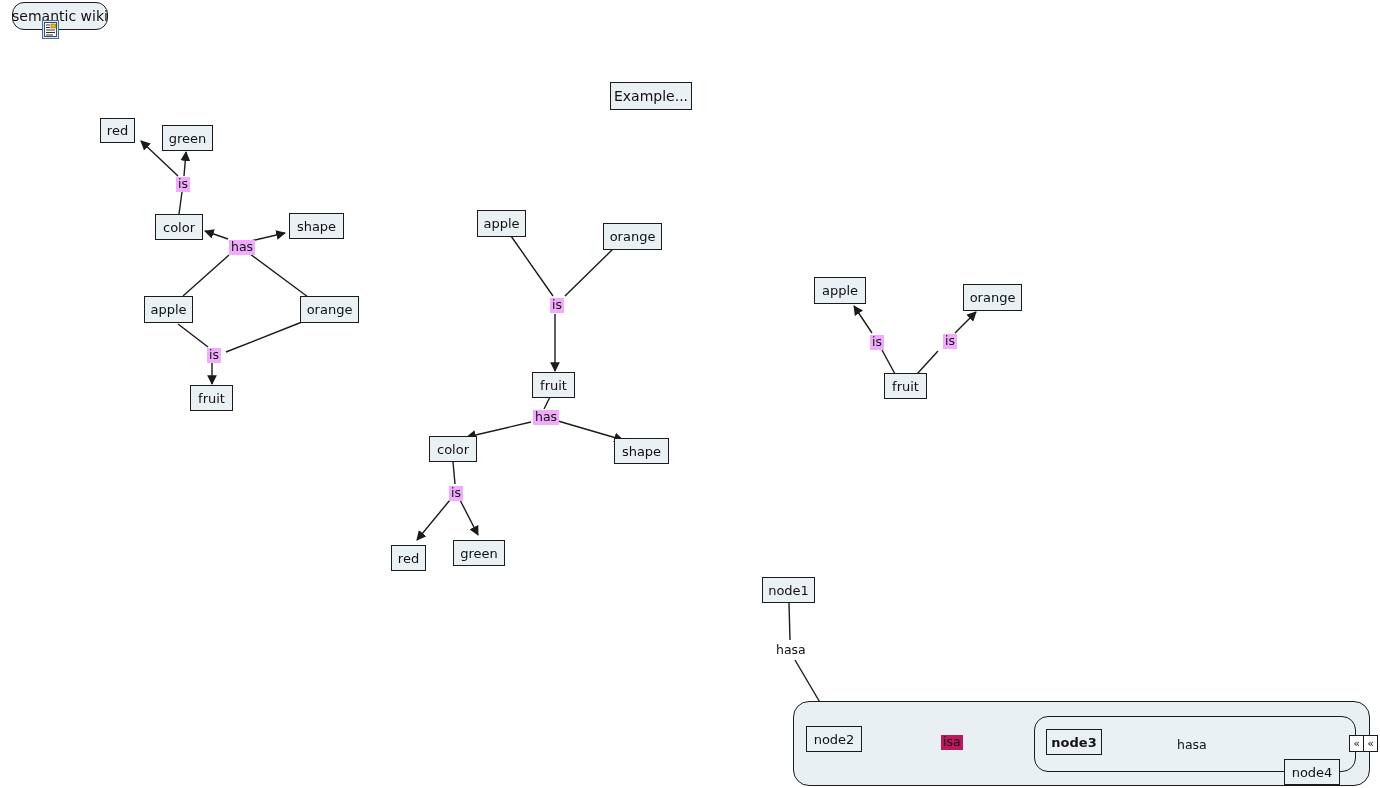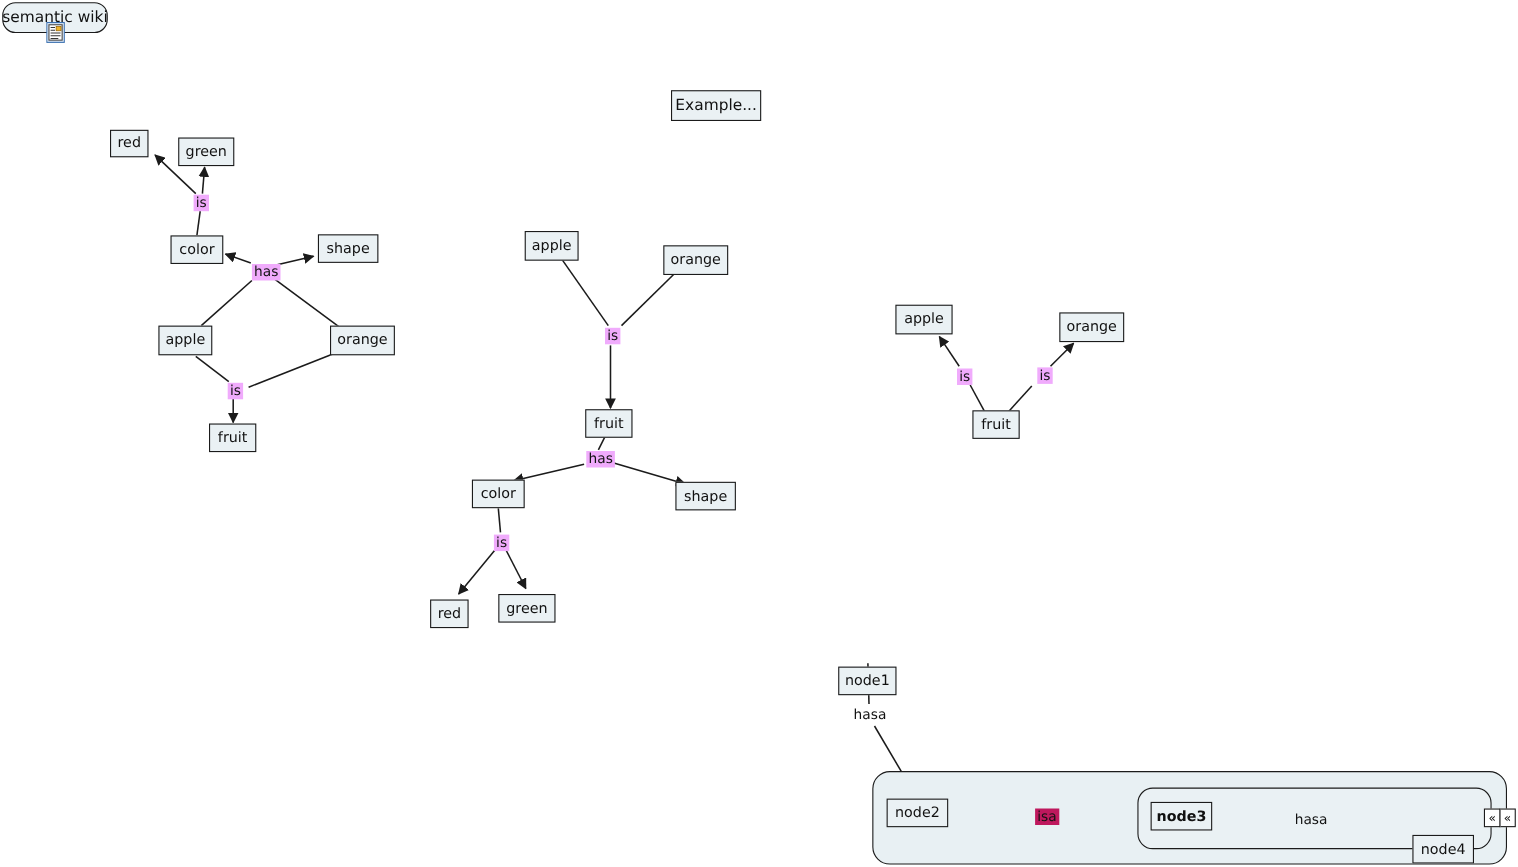--- a/index.html
+++ b/index.html
@@ -185,21 +185,21 @@
     <line x1="1213" y1="746" x2="1283" y2="746" marker-end="url(#arrow)"></line>
   </g>
 </svg>
 
 <div class="group" style="left:793px; top:701px; width:577px; height:85px;"></div>
 <div class="group inner" style="left:1034px; top:716px; width:322px; height:56px;"></div>
 
 <div class="collapse-handle" style="left:1363px; top:735px;">«</div>
 <div class="collapse-handle" style="left:1349px; top:735px;">«</div>
 
-<div class="node title-node" style="left:2px; top:2px; width:96px; height:28px;">
+<div class="node title-node" style="left:12px; top:2px; width:96px; height:28px;">
   <span>semantic wiki</span>
 </div>
 <span class="page-badge" style="left:42px; top:20px;">
   <svg width="17" height="19" viewBox="0 0 17 19" xmlns="http://www.w3.org/2000/svg">
     <rect x="0.5" y="0.5" width="16" height="18" fill="#dce8f5" stroke="#3a6fb0" stroke-width="1"></rect>
     <rect x="2.5" y="2.5" width="12" height="14" fill="#ffffff" stroke="#4a4a4a" stroke-width="1"></rect>
     <rect x="9" y="4" width="4.5" height="4" fill="#f0b429" stroke="#8a5a00" stroke-width="0.6"></rect>
     <line x1="4" y1="5" x2="8" y2="5" stroke="#333" stroke-width="1"></line>
     <line x1="4" y1="7.5" x2="8" y2="7.5" stroke="#333" stroke-width="1"></line>
     <line x1="4" y1="10" x2="13" y2="10" stroke="#333" stroke-width="1"></line>
@@ -267,21 +267,21 @@
 </div>
 <div class="node" style="left:963px; top:284px; width:59px; height:27px;">
   <span>orange</span>
 </div>
 <div class="node" style="left:884px; top:373px; width:43px; height:26px;">
   <span>fruit</span>
 </div>
 <span class="edge-label" style="left:870px; top:335px;">is</span>
 <span class="edge-label" style="left:943px; top:334px;">is</span>
 
-<div class="node" style="left:762px; top:606px; width:53px; height:26px;">
+<div class="node" style="left:762px; top:577px; width:53px; height:26px;">
   <span>node1</span>
 </div>
 <div class="node" style="left:806px; top:726px; width:56px; height:26px;">
   <span>node2</span>
 </div>
 <div class="node" style="left:1046px; top:729px; width:56px; height:26px;font-weight:bold;">
   <span>node3</span>
 </div>
 <div class="node" style="left:1284px; top:759px; width:56px; height:26px;">
   <span>node4</span>

